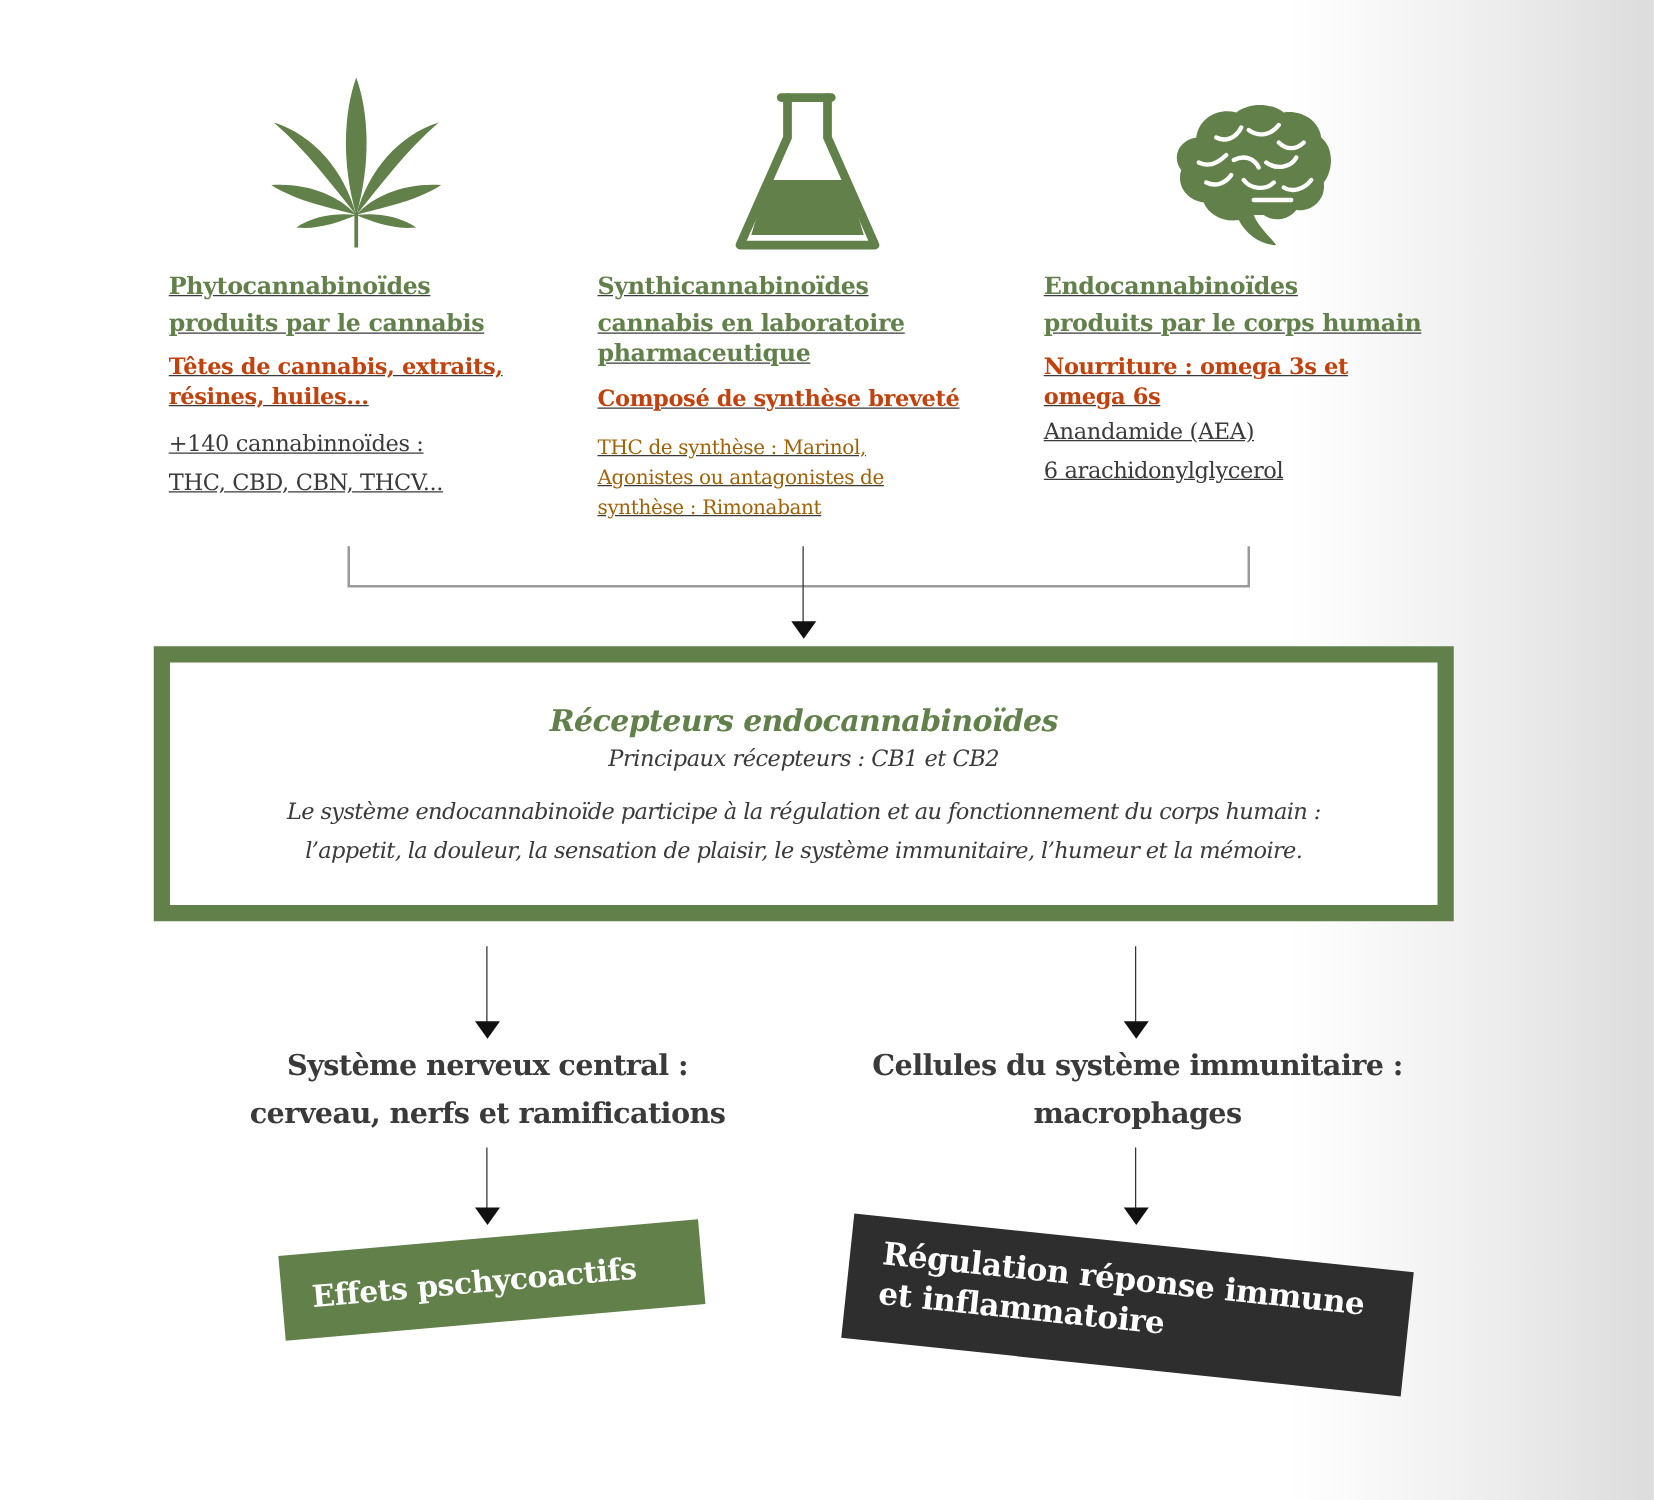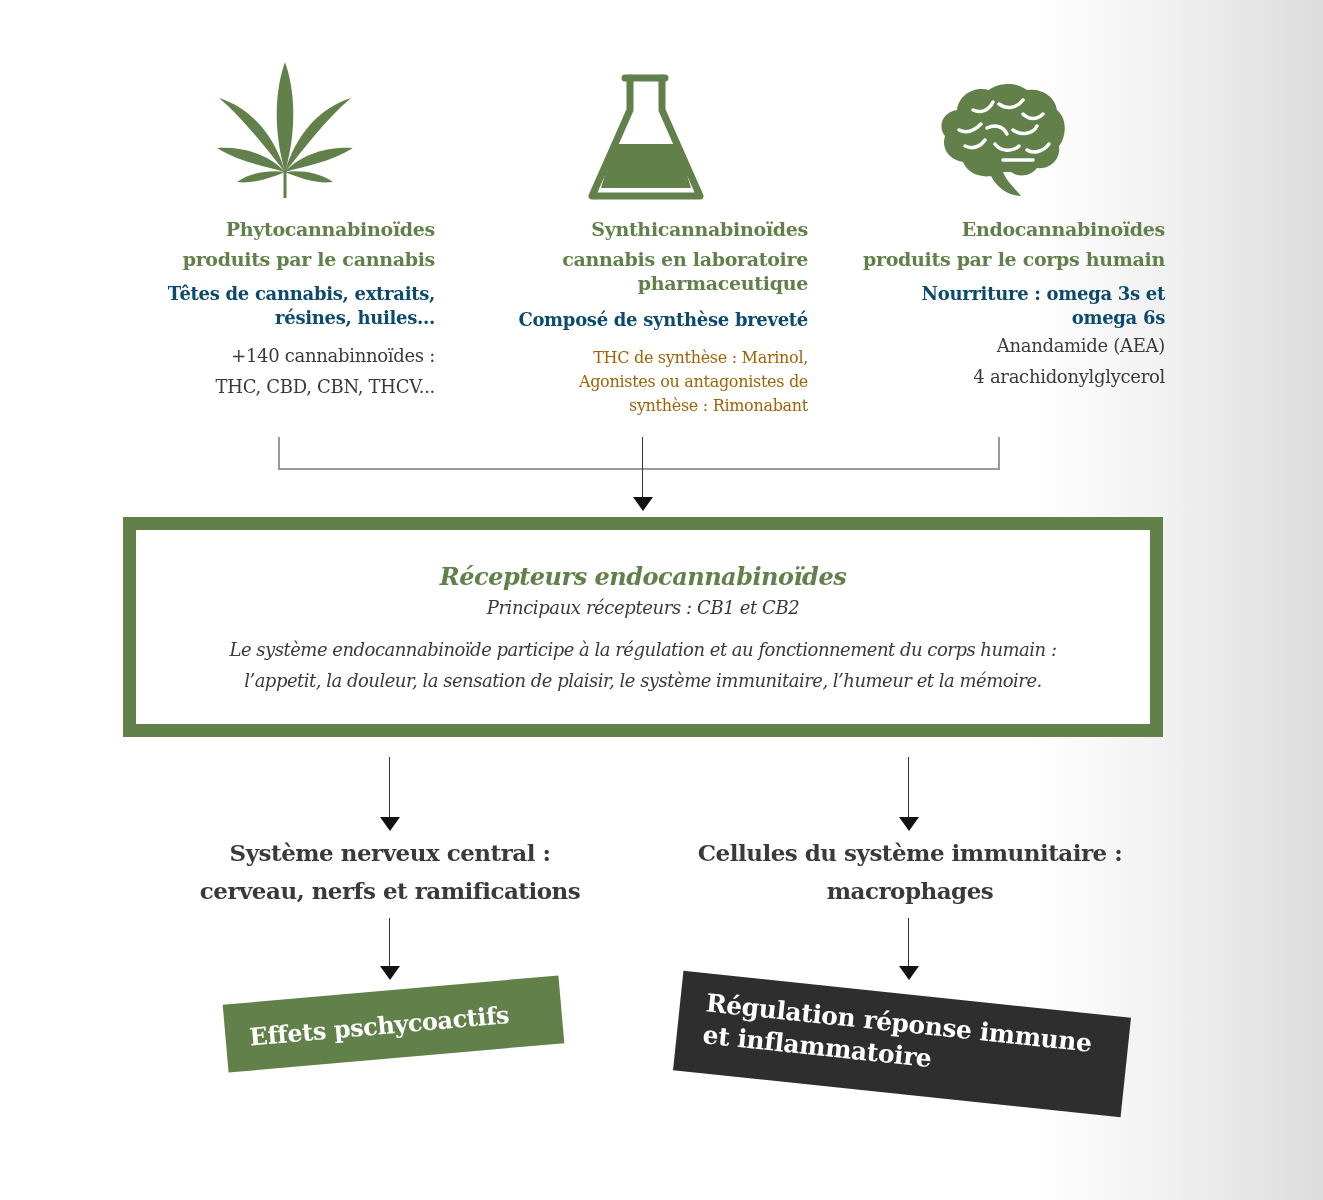--- a/index.html
+++ b/index.html
@@ -3,23 +3,23 @@
 <meta charset="utf-8">
 <style>
   html, body { margin:0; padding:0; }
   body {
     width:1323px; height:1200px; position:relative; overflow:hidden;
     background: linear-gradient(to right, #ffffff 0%, #ffffff 78%, #f1f1f1 88%, #dcdcdc 100%);
     font-family: "DejaVu Serif", serif;
     color:#3a3a3a;
   }
   .abs { position:absolute; }
-  .col { position:absolute; text-align:right; }
+  .col { position:absolute; text-align:left;text-decoration:underline; }
   .gtitle { font-weight:bold; font-size:19px; line-height:30px; color:#62804a; letter-spacing:-0.3px; }
-  .dark-bold { font-weight:bold; font-size:18px; line-height:24px; color:#0c4a6e; letter-spacing:-0.3px; }
+  .dark-bold { font-weight:bold; font-size:18px; line-height:24px; color:#c2410c; letter-spacing:-0.3px; }
   .plain { font-size:18px; line-height:31px; color:#3a3a3a; letter-spacing:-0.3px; }
   .plain-tight { font-size:16px; line-height:24px; color:#a16207; letter-spacing:-0.3px; }
   .icon svg { display:block; }
   .line { position:absolute; background:#9a9a9a; }
   .darkline { position:absolute; background:#333; }
   .arrow-head {
     position:absolute; width:0; height:0;
     border-left:10px solid transparent; border-right:10px solid transparent;
     border-top:14px solid #111;
   }
@@ -108,21 +108,21 @@
   <div class="plain-tight">Agonistes ou antagonistes de</div>
   <div class="plain-tight">synthèse : Rimonabant</div>
 </div>
 
 <div class="col" style="left:835px; top:214px; width:330px;">
   <div class="gtitle">Endocannabinoïdes</div>
   <div class="gtitle">produits par le corps humain</div>
   <div class="dark-bold" style="margin-top:8px;">Nourriture : omega 3s et</div>
   <div class="dark-bold">omega 6s</div>
   <div class="plain" style="margin-top:0;">Anandamide (AEA)</div>
-  <div class="plain">4 arachidonylglycerol</div>
+  <div class="plain">6 arachidonylglycerol</div>
 </div>
 
 <div class="line" style="left:278px; top:437px; width:1.5px; height:32px;"></div>
 <div class="line" style="left:998px; top:437px; width:1.5px; height:32px;"></div>
 <div class="line" style="left:278px; top:468px; width:722px; height:1.5px;"></div>
 <div class="darkline" style="left:642px; top:437px; width:1.2px; height:62px;"></div>
 <div class="arrow-head" style="left:633px; top:497px;"></div>
 
 <div class="receptor-box">
   <div class="rec-title">Récepteurs endocannabinoïdes</div>

